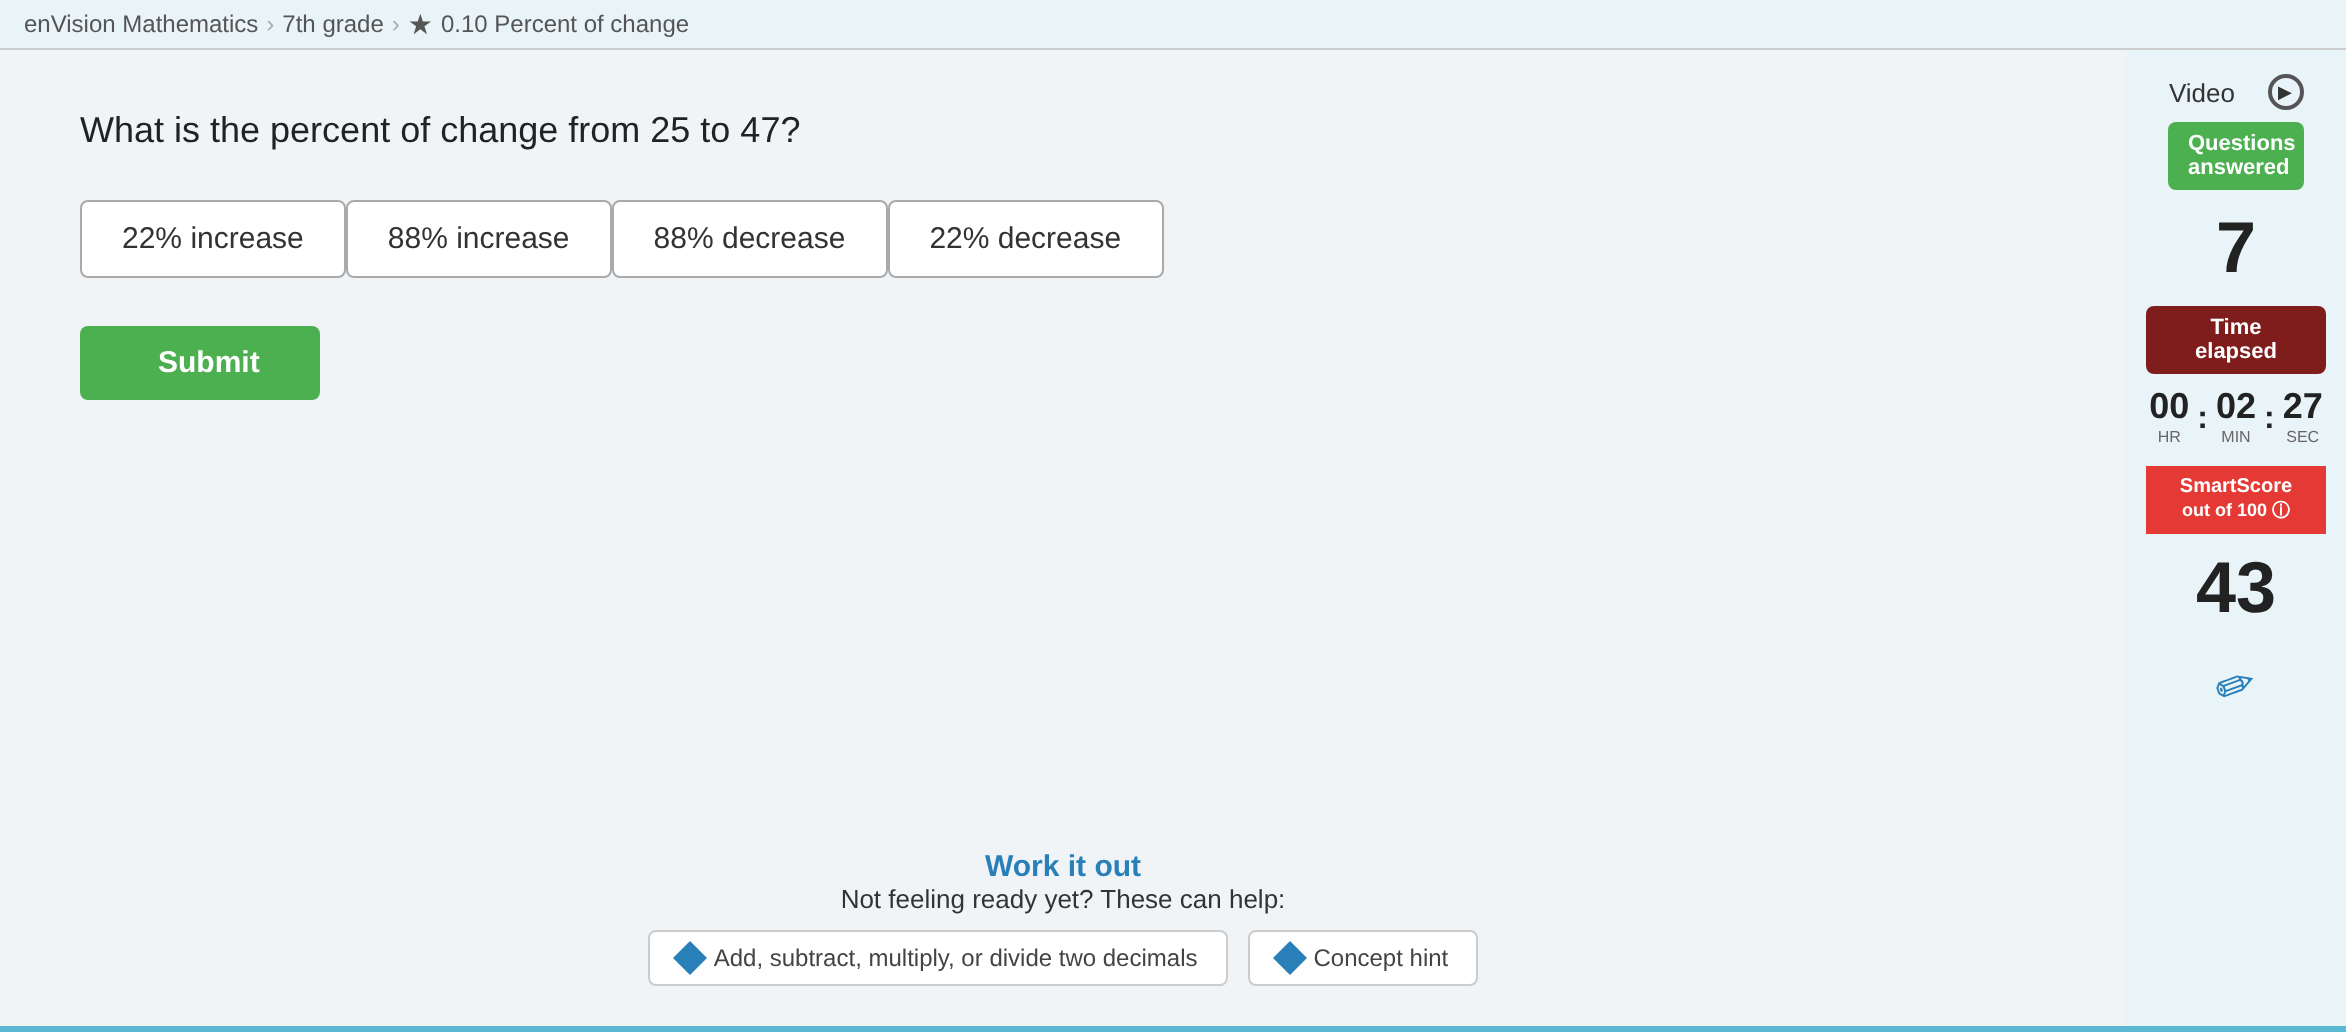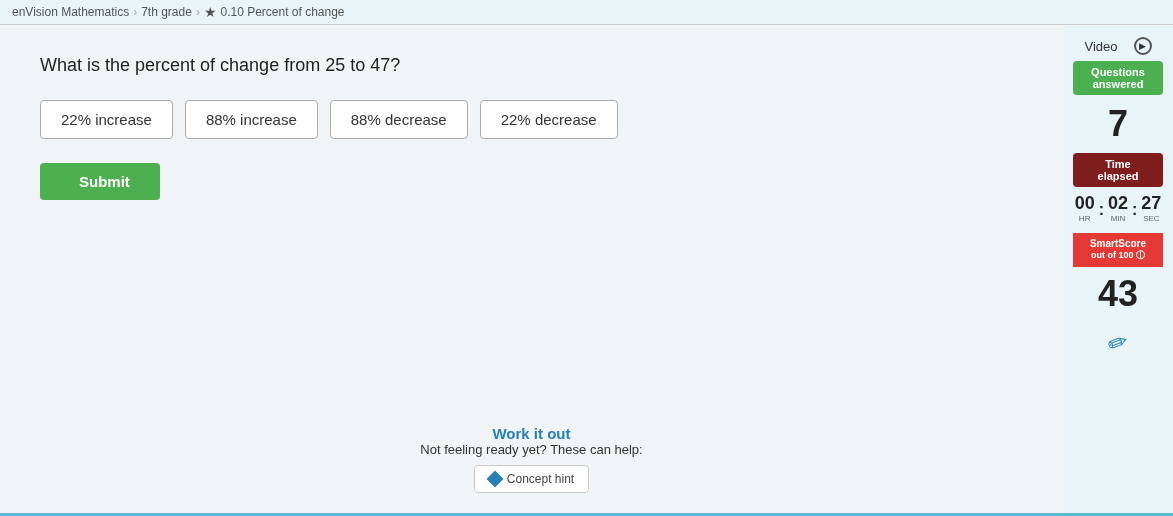--- a/index.html
+++ b/index.html
@@ -42,21 +42,20 @@
     }
 
     .question-text {
       font-size: 18px;
       color: #222;
       font-weight: normal;
     }
 
     .answer-options {
       display: flex;
-      gap: 12px;
       flex-wrap: wrap;
     }
 
     .answer-btn {
       border: 1.5px solid #aaa;
       background: #fff;
       padding: 10px 20px;
       font-size: 15px;
       color: #333;
       cursor: pointer;
@@ -154,21 +153,21 @@
     }
 
     .questions-answered-badge {
       background: #4caf50;
       color: #fff;
       font-size: 11px;
       font-weight: bold;
       padding: 5px 10px;
       border-radius: 4px;
       text-align: center;
-      width: 90px;
+      width: 68px;
     }
 
     .count-number {
       font-size: 36px;
       font-weight: bold;
       color: #222;
       text-align: center;
       margin: 8px 0 4px 0;
     }
 
@@ -273,20 +272,24 @@
     <div>
       <button class="submit-btn">Submit</button>
     </div>
 
     <div class="work-it-out">
       <div class="title">Work it out</div>
       <div class="subtitle">Not feeling ready yet? These can help:</div>
       <div class="help-bar">
         <div class="help-item">
           <span class="diamond"></span>
+          <span>Add, subtract, multiply, or divide two decimals</span>
+        </div>
+        <div class="help-item">
+          <span class="diamond"></span>
           <span>Concept hint</span>
         </div>
       </div>
     </div>
   </div>
 
   <div class="sidebar">
     <div class="video-btn">
       <span>Video</span>
       <div class="video-icon">▶</div>

